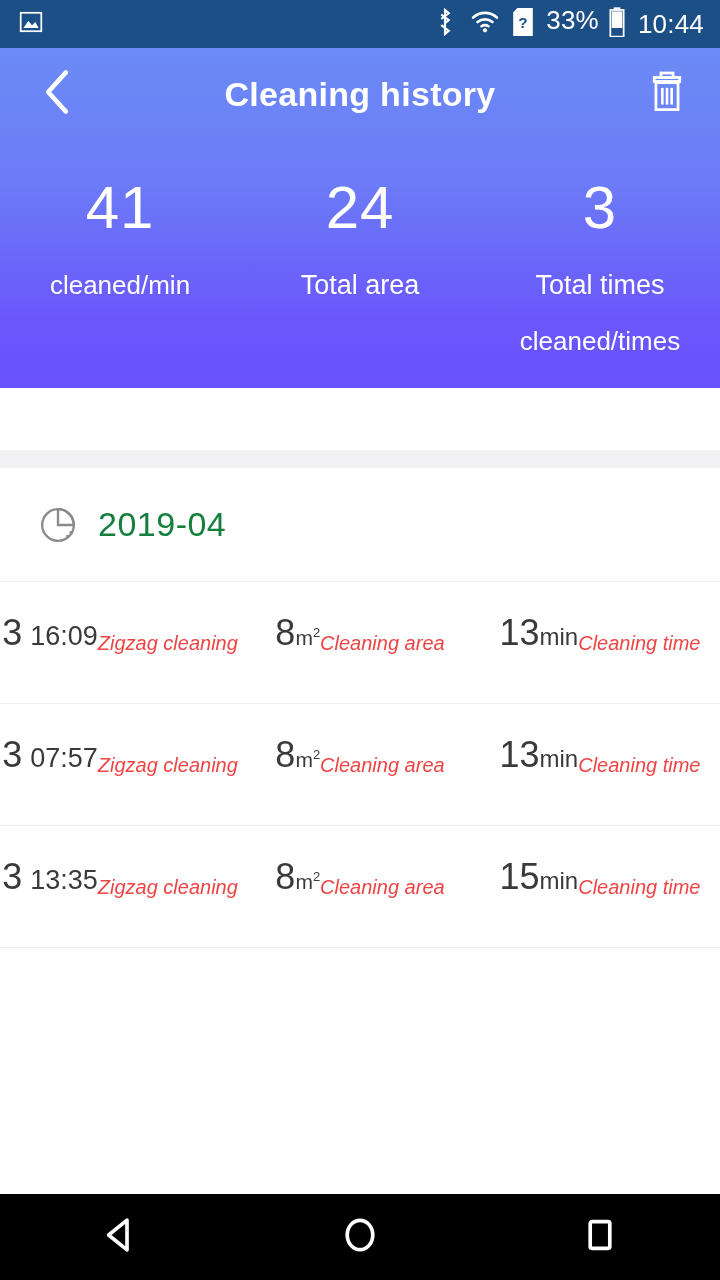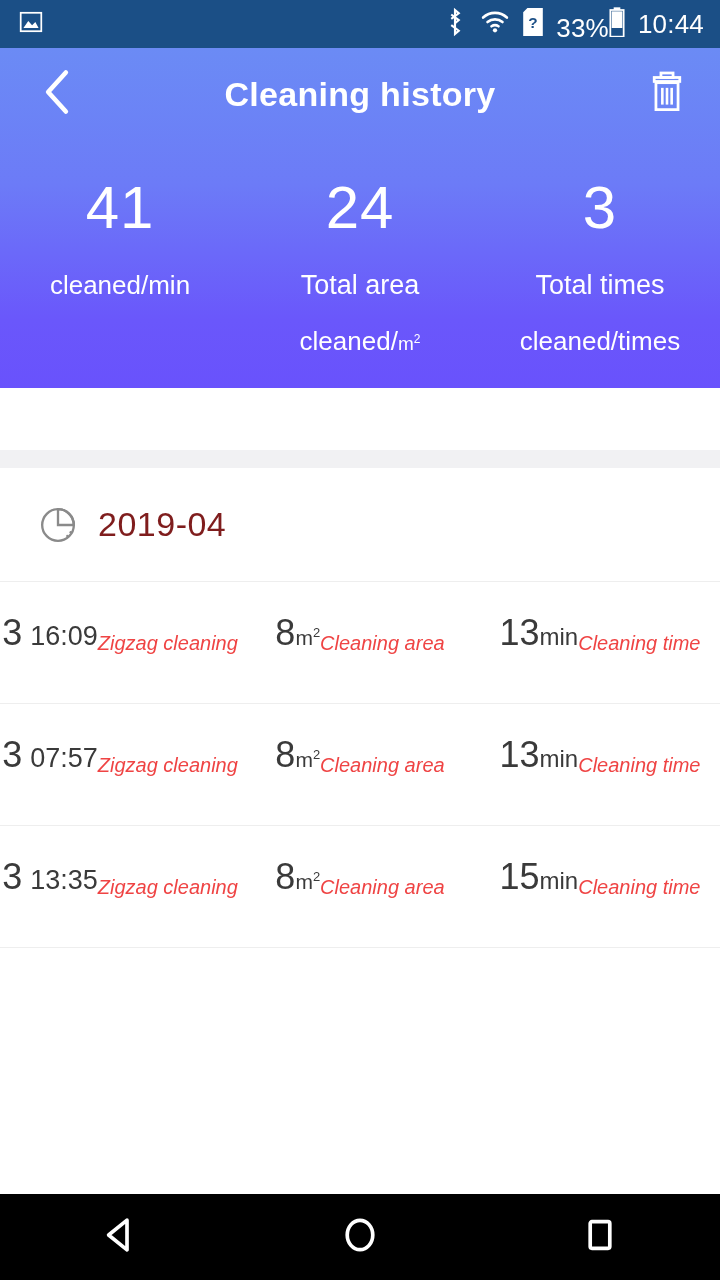--- a/index.html
+++ b/index.html
@@ -44,21 +44,21 @@
     gap: 13px;
   }
   .sb-icon { display: block; }
   .sb-text {
     color: #ffffff;
     font-size: 26px;
     font-weight: 400;
     letter-spacing: 0.2px;
     line-height: 1;
   }
-  .battery-wrap { display:flex; align-items:flex-end; gap: 0; }
+  .battery-wrap { display:flex; align-items:flex-start; gap: 10px; }
 
   
   .header {
     position: absolute;
     top: 48px; left: 0;
     width: 720px;
     height: 340px;
     background: linear-gradient(to bottom, #6b8bf5 0%, #6c7bf7 40%, #6a57fb 80%, #6952fc 100%);
   }
   .appbar {
@@ -150,21 +150,21 @@
     height: 114px;
     display: flex;
     align-items: center;
     padding-left: 38px;
     box-sizing: border-box;
     border-bottom: 1px solid #eeeeee;
   }
   .pie-icon { margin-right: 20px; display:flex; }
   .month-label {
     font-size: 34px;
-    color: #7f1d1d;
+    color: #15803d;
     font-weight: 400;
     letter-spacing: 0.5px;
   }
 
   .rec-row {
     height: 122px;
     display: flex;
     box-sizing: border-box;
     border-bottom: 1px solid #eeeeee;
     cursor: pointer;
@@ -309,21 +309,20 @@
     <div class="stats">
 
       <div class="stat-col">
         <div class="stat-value">41</div>
         <div class="stat-unit"><span>cleaned/</span><span>min</span></div>
       </div>
 
       <div class="stat-col">
         <div class="stat-value">24</div>
         <div class="stat-label">Total area</div>
-        <div class="stat-unit"><span>cleaned/</span><span class="sq"><span>m</span><sup>2</sup></span></div>
       </div>
 
       <div class="stat-col">
         <div class="stat-value">3</div>
         <div class="stat-label">Total times</div>
         <div class="stat-unit"><span>cleaned/</span><span>times</span></div>
       </div>
 
     </div>
   </div>

